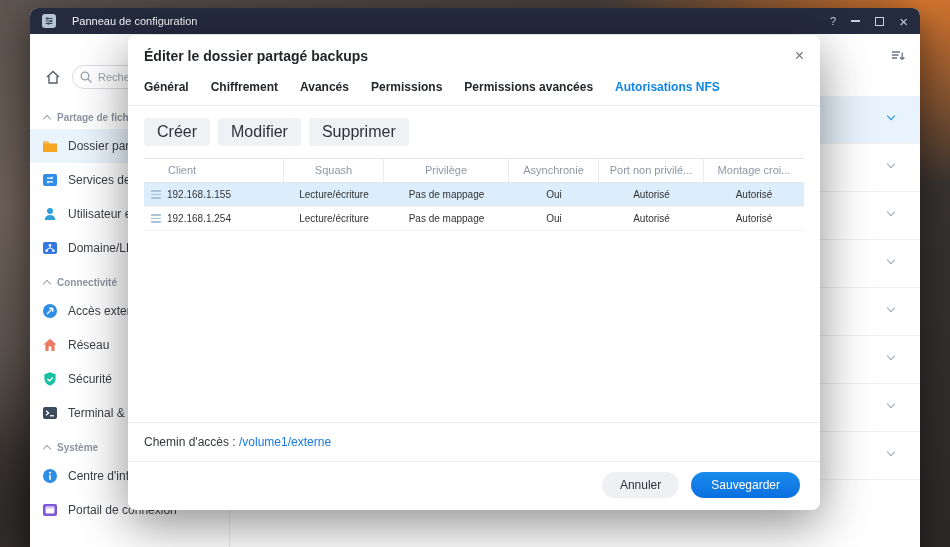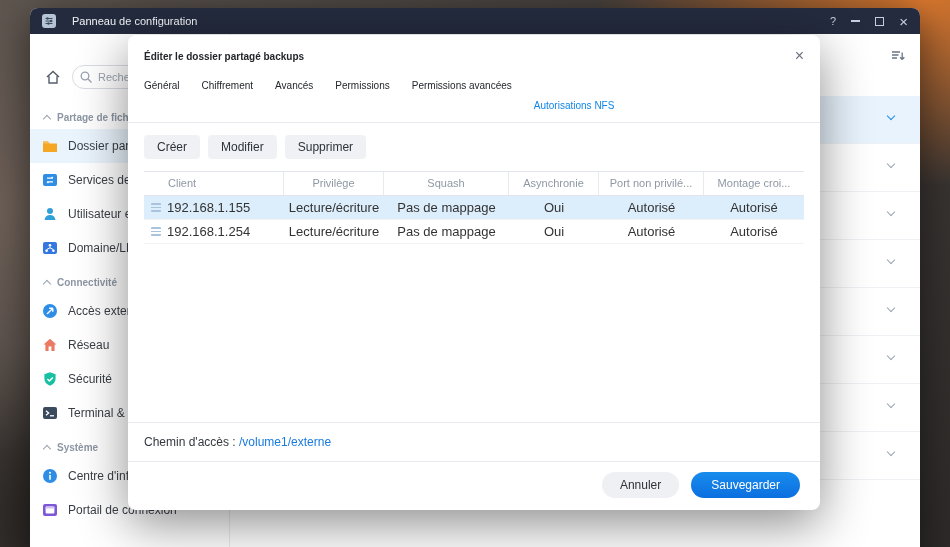--- a/index.html
+++ b/index.html
@@ -71,37 +71,37 @@
   }
   .refresh { color: #0f86e8; font-size: 15px; line-height: 1; cursor: pointer; }
 
   
   .dialog {
     position: absolute; left: 128px; top: 35px; width: 692px; height: 475px;
     background: #fff; border-radius: 8px; box-shadow: 0 14px 50px rgba(0,0,0,.45);
     z-index: 20; display: flex; flex-direction: column;
   }
   .dialog-header { display: flex; align-items: center; padding: 13px 16px 9px; }
-  .dialog-title { font-size: 10px; font-weight: bold; color: #22262b; }
+  .dialog-title { font-size: 14px; font-weight: bold; color: #22262b; }
   .dialog-close { margin-left: auto; color: #6b7280; font-size: 16px; line-height: 1; cursor: pointer; }
   .dialog-tabs { display: flex; gap: 22px; padding: 7px 16px 11px; border-bottom: 1px solid #e7eaee; }
-  .tab { font-size: 10px; font-weight: normal; color: #23272d; cursor: pointer; white-space: nowrap; }
-  .tab.active { color: #0f86e8; margin-top: 20px; }
+  .tab { font-size: 12px; font-weight: bold; color: #23272d; cursor: pointer; white-space: nowrap; }
+  .tab.active { color: #0f86e8; }
   .dialog-toolbar { display: flex; gap: 8px; padding: 12px 16px 10px; }
   .tbtn {
     background: #eff1f4; border: none; border-radius: 4px; padding: 5px 13px;
-    font-size: 12px; color: #2e3338; font-family: "Liberation Sans", sans-serif; cursor: pointer;
+    font-size: 16px; color: #2e3338; font-family: "Liberation Sans", sans-serif; cursor: pointer;
   }
   .nfs-table { margin: 2px 16px 0; }
   .t-head, .t-row { display: grid; grid-template-columns: 140px 100px 125px 90px 105px 100px; align-items: center; }
   .t-head { height: 25px; border-top: 1px solid #e2e5e9; border-bottom: 1px solid #e2e5e9; color: #8e98a4; font-size: 11px; }
   .t-head > div { text-align: center; border-right: 1px solid #e8ebee; padding: 0 4px; white-space: nowrap; overflow: hidden; line-height: 23px; }
   .t-head > div:last-child { border-right: none; }
   .t-head > div:first-child { text-align: left; padding-left: 24px; }
-  .t-row { height: 24px; font-size: 13px; color: #333; border-bottom: 1px solid #f0f2f4; text-align: center; cursor: default; }
+  .t-row { height: 24px; font-size: 10px; color: #333; border-bottom: 1px solid #f0f2f4; text-align: center; cursor: default; }
   .t-row.selected { background: #dcedfb; }
   .cell-client { display: flex; align-items: center; gap: 6px; padding-left: 7px; text-align: left; }
   .row-icon { width: 10px; height: 9px; border-radius: 1px; flex: 0 0 auto;
     background: repeating-linear-gradient(#a9c3dc 0 1.5px, transparent 1.5px 3.5px); }
   .dialog-spacer { flex: 1; }
   .dialog-path { border-top: 1px solid #e7eaee; padding: 12px 16px; font-size: 12px; color: #33383e; }
   .path-link { color: #1a7ae0; cursor: pointer; }
   .dialog-footer { border-top: 1px solid #e7eaee; padding: 10px 20px 12px; display: flex; justify-content: flex-end; gap: 12px; }
   .btn { border: none; border-radius: 14px; font-size: 12px; padding: 6px 18px; font-family: "Liberation Sans", sans-serif; cursor: pointer; }
   .btn-cancel { background: #eef0f3; color: #2e3338; }
@@ -292,22 +292,22 @@
 
   <div class="dialog-toolbar">
     <button class="tbtn">Créer</button>
     <button class="tbtn">Modifier</button>
     <button class="tbtn">Supprimer</button>
   </div>
 
   <div class="nfs-table">
     <div class="t-head">
       <div>Client</div>
+      <div>Squash</div>
       <div>Privilège</div>
-      <div>Squash</div>
       <div>Asynchronie</div>
       <div>Port non privilé...</div>
       <div>Montage croi...</div>
     </div>
     <div class="t-row selected">
       <div class="cell-client">
         <span class="row-icon"></span>
         <span>192.168.1.155</span>
       </div>
       <div>Lecture/écriture</div>

